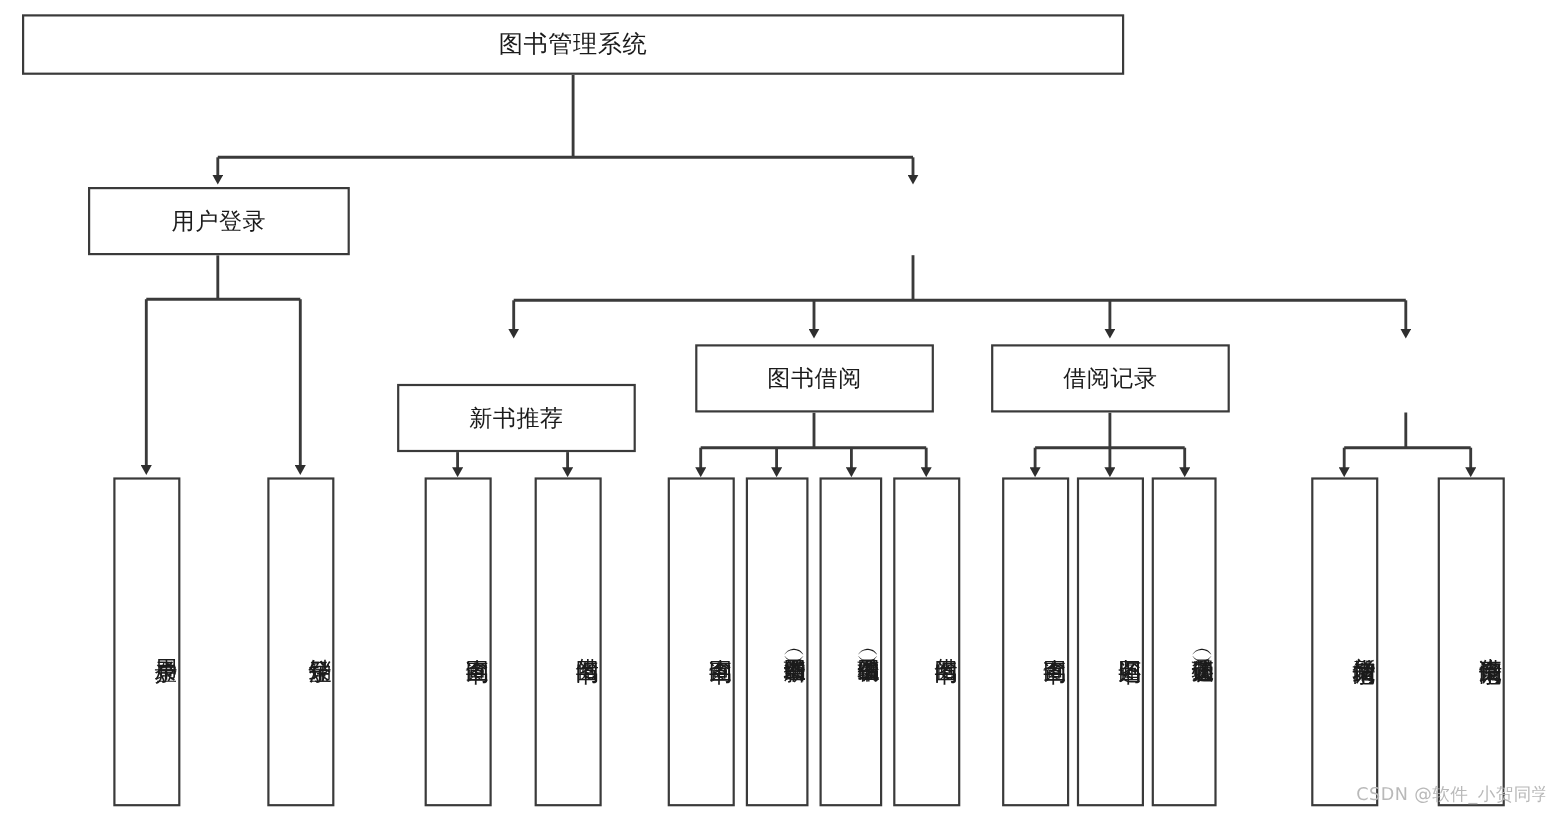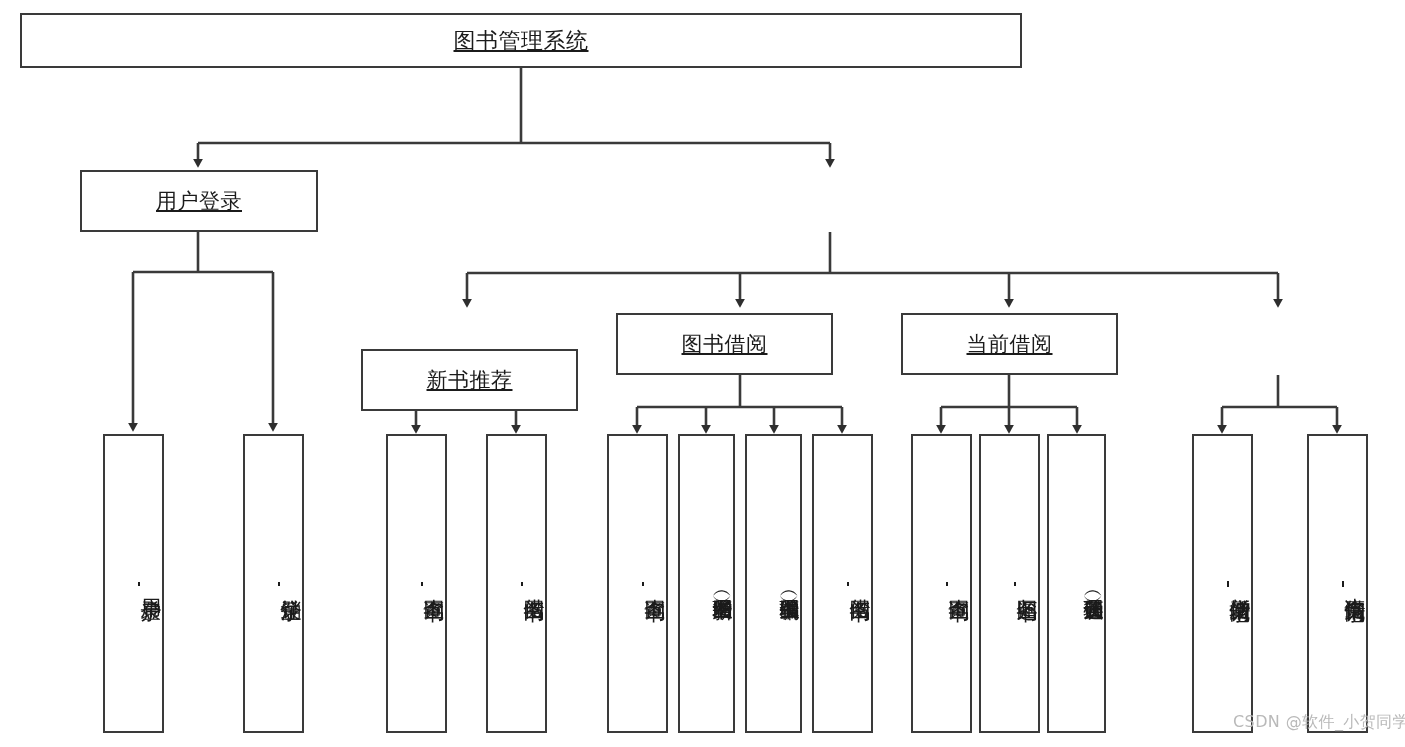--- a/index.html
+++ b/index.html
@@ -29,21 +29,20 @@
   .node {
     position: absolute;
     box-sizing: border-box;
     background: #ffffff;
     border: 2px solid #3a3a3a;
     display: flex;
     align-items: center;
     justify-content: center;
     color: #1b1b1b;
     line-height: 1.06;
-    text-decoration: underline;
   }
   .node-h {
     font-size: 21px;
     letter-spacing: 0.5px;
     white-space: nowrap;
   }
   .node-root {
     font-size: 22px;
   }
   .node-v {
@@ -130,25 +129,25 @@
     <span>图书管理系统</span>
   </div>
 
   <div class="node node-h" style="left:80px; top:170px; width:238px; height:62px;">
     <span>用户登录</span>
   </div>
 
   <div class="node node-h" style="left:361px; top:313px; width:217px; height:62px;margin-top:36px;">
     <span>新书推荐</span>
   </div>
-  <div class="node node-h" style="left:616px; top:313px; width:217px; height:62px;">
+  <div class="node node-h" style="left:632px; top:313px; width:217px; height:62px;">
     <span>图书借阅</span>
   </div>
   <div class="node node-h" style="left:901px; top:313px; width:217px; height:62px;">
-    <span>当前借阅</span>
+    <span>借阅记录</span>
   </div>
 
   <div class="node node-v" style="left:103px; top:434px; width:61px; height:299px;">
     <span>用户登录</span>
   </div>
   <div class="node node-v" style="left:243px; top:434px; width:61px; height:299px;">
     <span>注销登录</span>
   </div>
 
   <div class="node node-v" style="left:386px; top:434px; width:61px; height:299px;">

